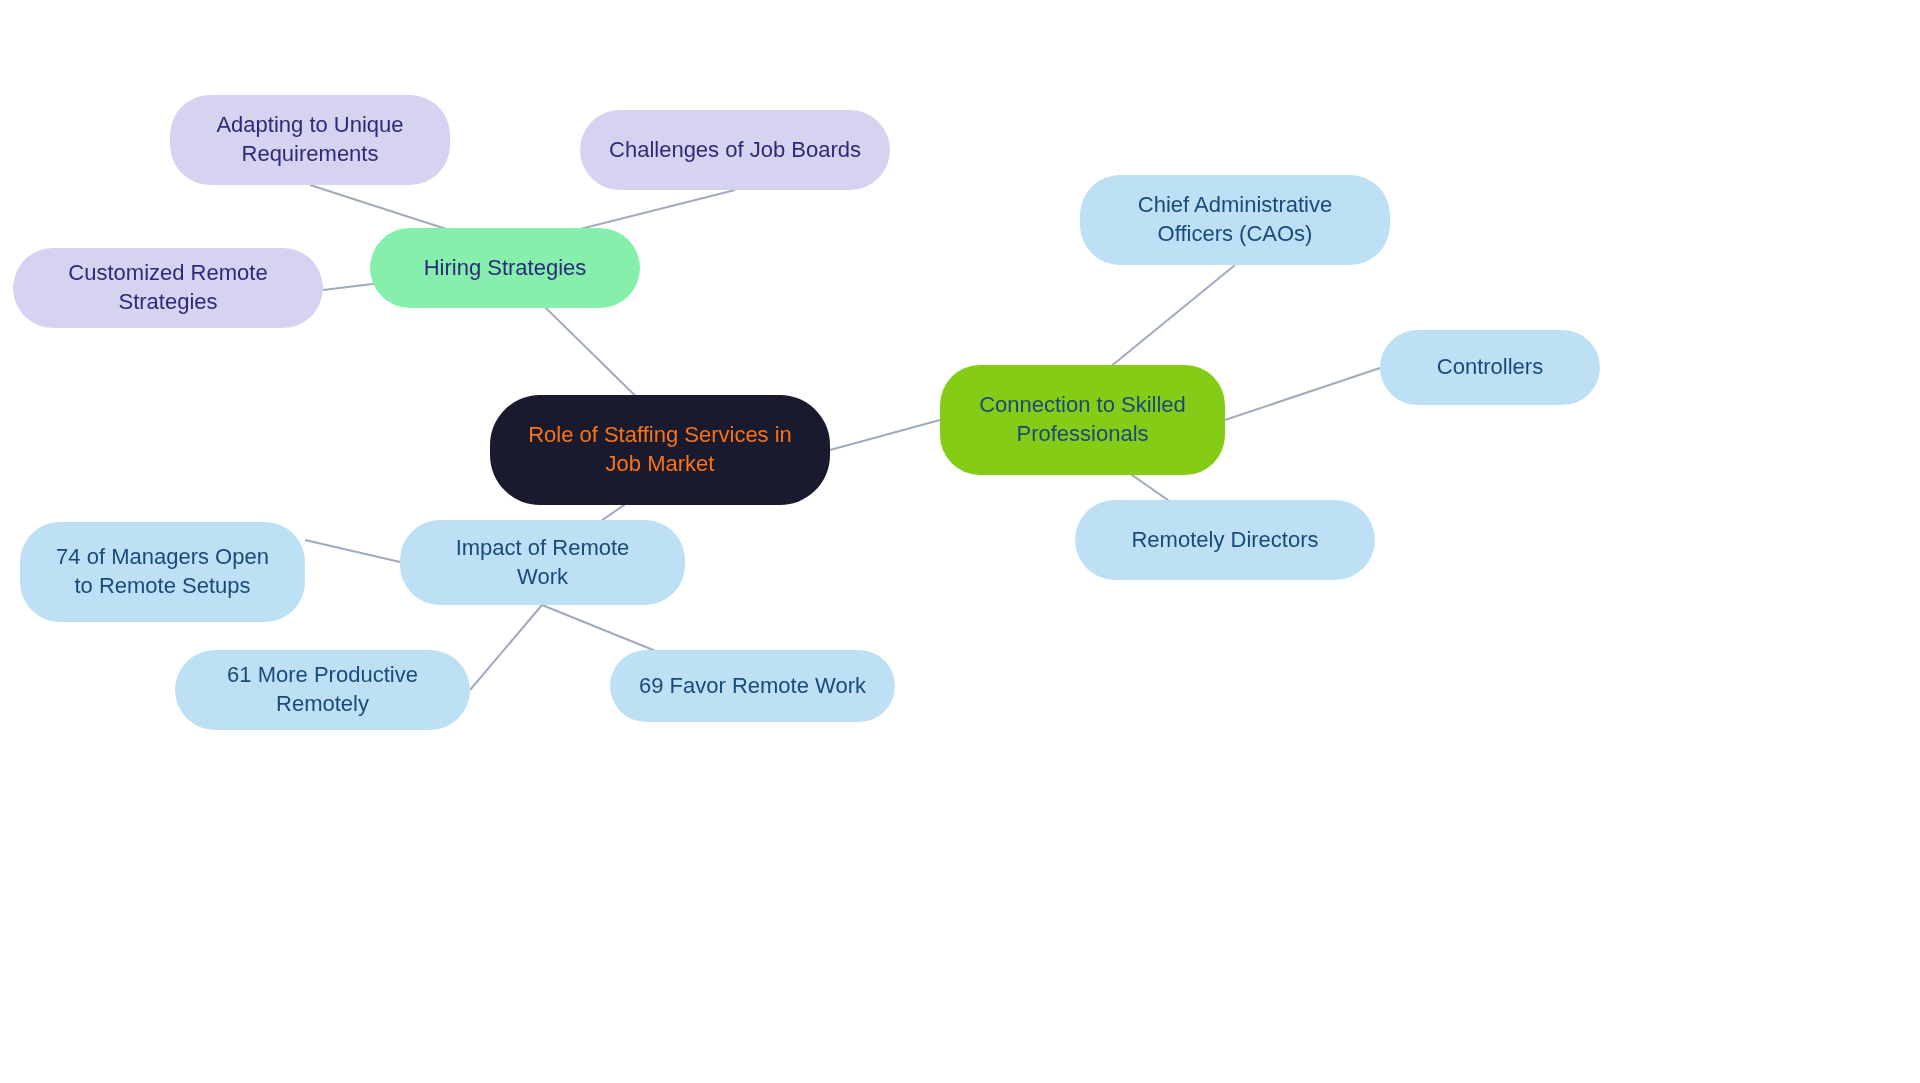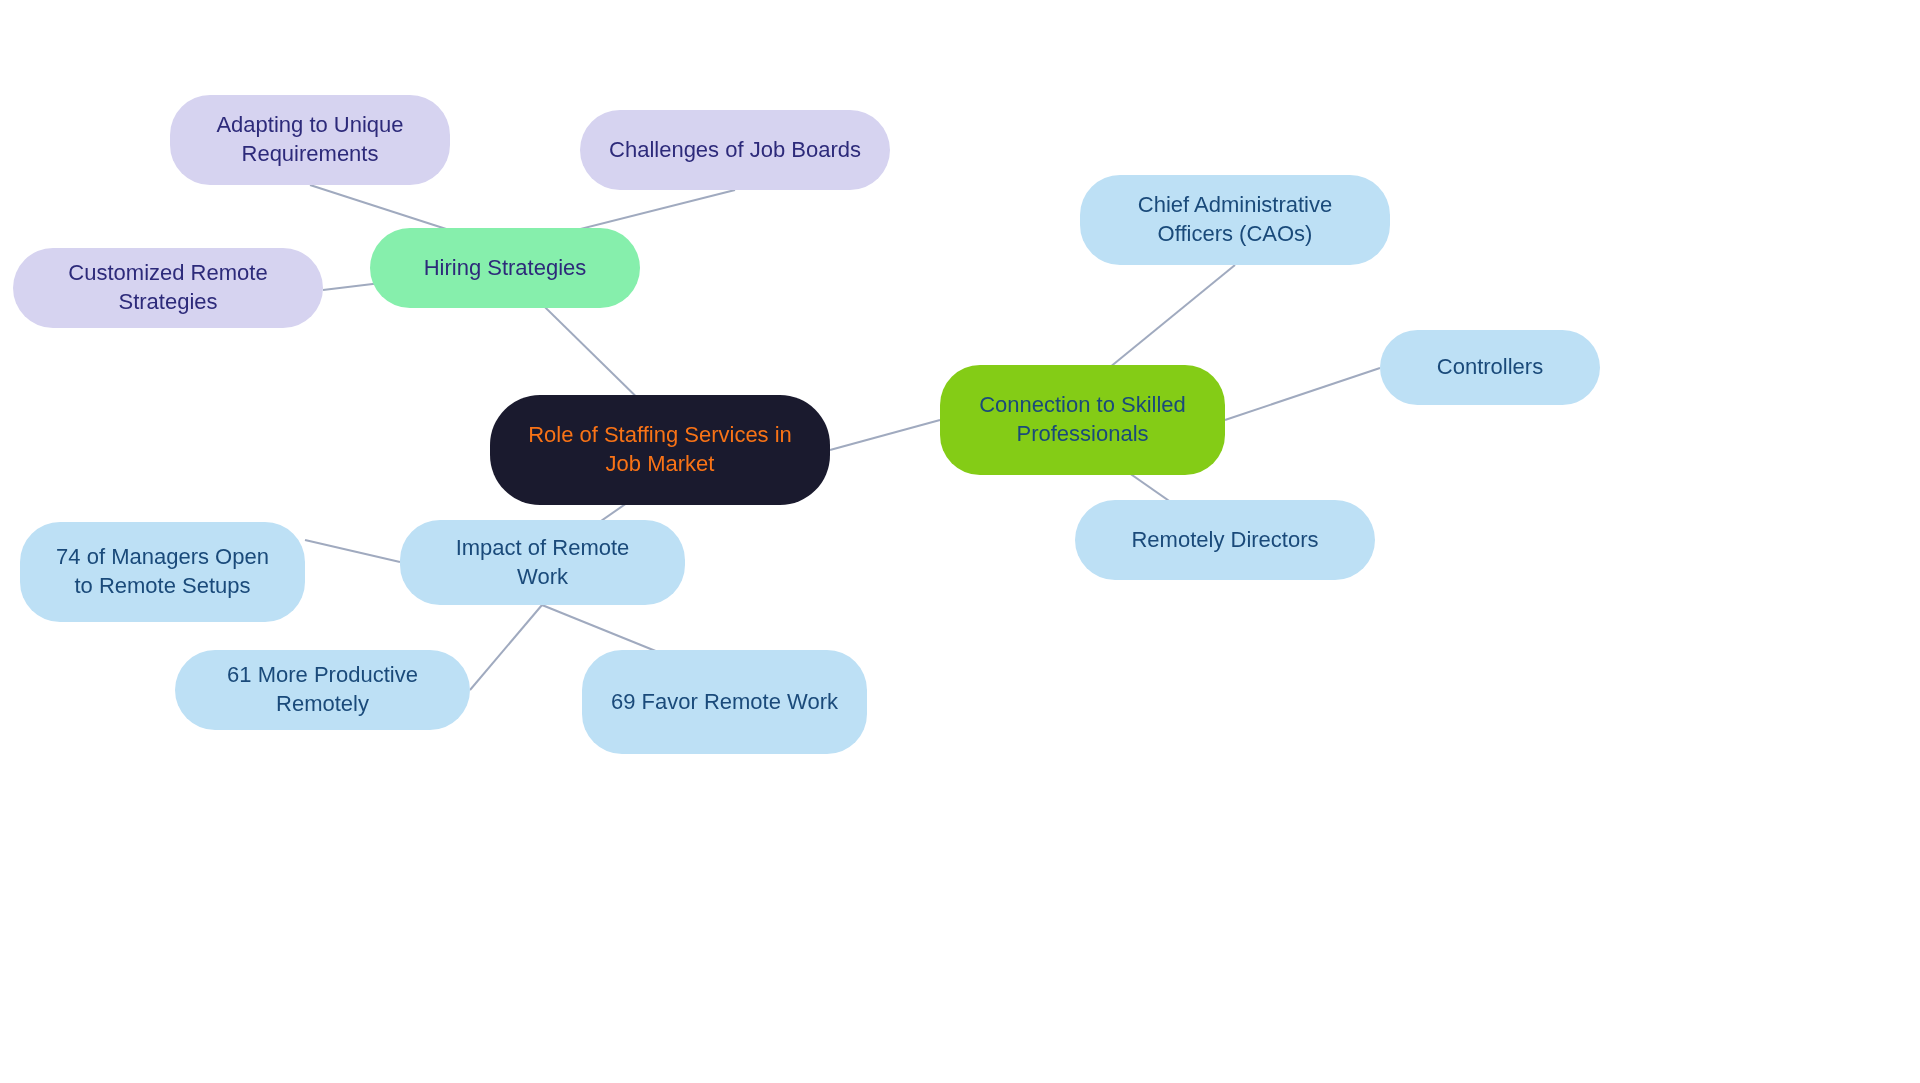--- a/index.html
+++ b/index.html
@@ -129,15 +129,15 @@
 </div>
 
 <div class="node node-blue" style="left: 20px; top: 490px; width: 285px; height: 100px; margin-top: 32px;">
   <span class="node-label">74 of Managers Open to Remote Setups</span>
 </div>
 
 <div class="node node-blue" style="left: 175px; top: 650px; width: 295px; height: 80px;">
   <span class="node-label">61 More Productive Remotely</span>
 </div>
 
-<div class="node node-blue" style="left: 582px; top: 650px; width: 285px; height: 104px;">
+<div class="node node-blue" style="left: 610px; top: 650px; width: 285px; height: 72px;">
   <span class="node-label">69 Favor Remote Work</span>
 </div>
 
 </body></html>

